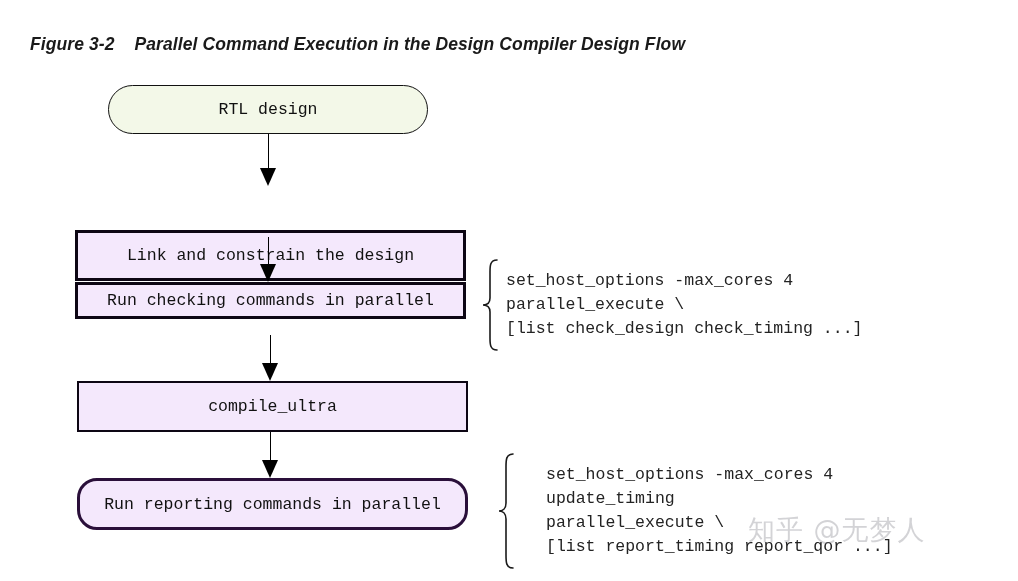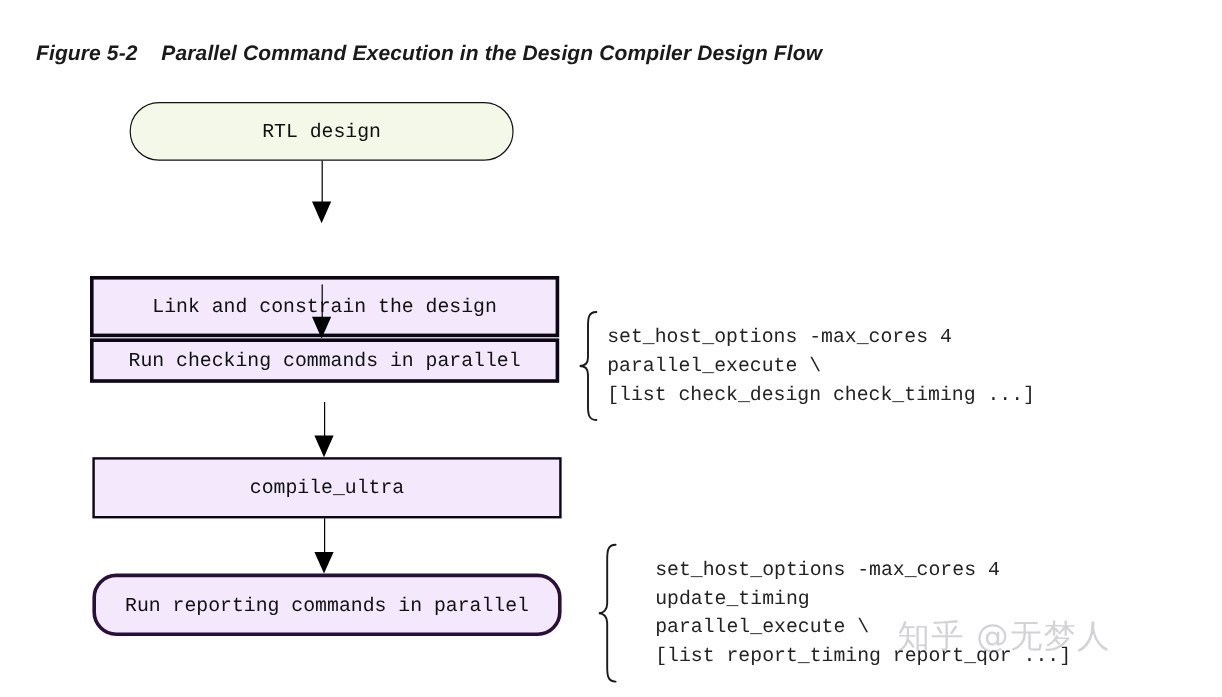--- a/index.html
+++ b/index.html
@@ -128,21 +128,21 @@
     font-size: 27px;
     color: rgba(120,120,130,0.33);
     white-space: nowrap;
     letter-spacing: 1px;
     pointer-events: none;
   }
 </style>
 </head>
 <body>
 
-<div id="figure-title">Figure 5-2    Parallel Command Execution in the Design Compiler Design Flow</div>
+<div id="figure-title">Figure 3-2    Parallel Command Execution in the Design Compiler Design Flow</div>
 
 <div class="node node-start">
   <span>RTL design</span>
 </div>
 
 <div class="connector conn1"></div>
 <div class="arrowhead head1"></div>
 
 <div class="node node-proc node-link">
   <span>Link and constrain the design</span>

